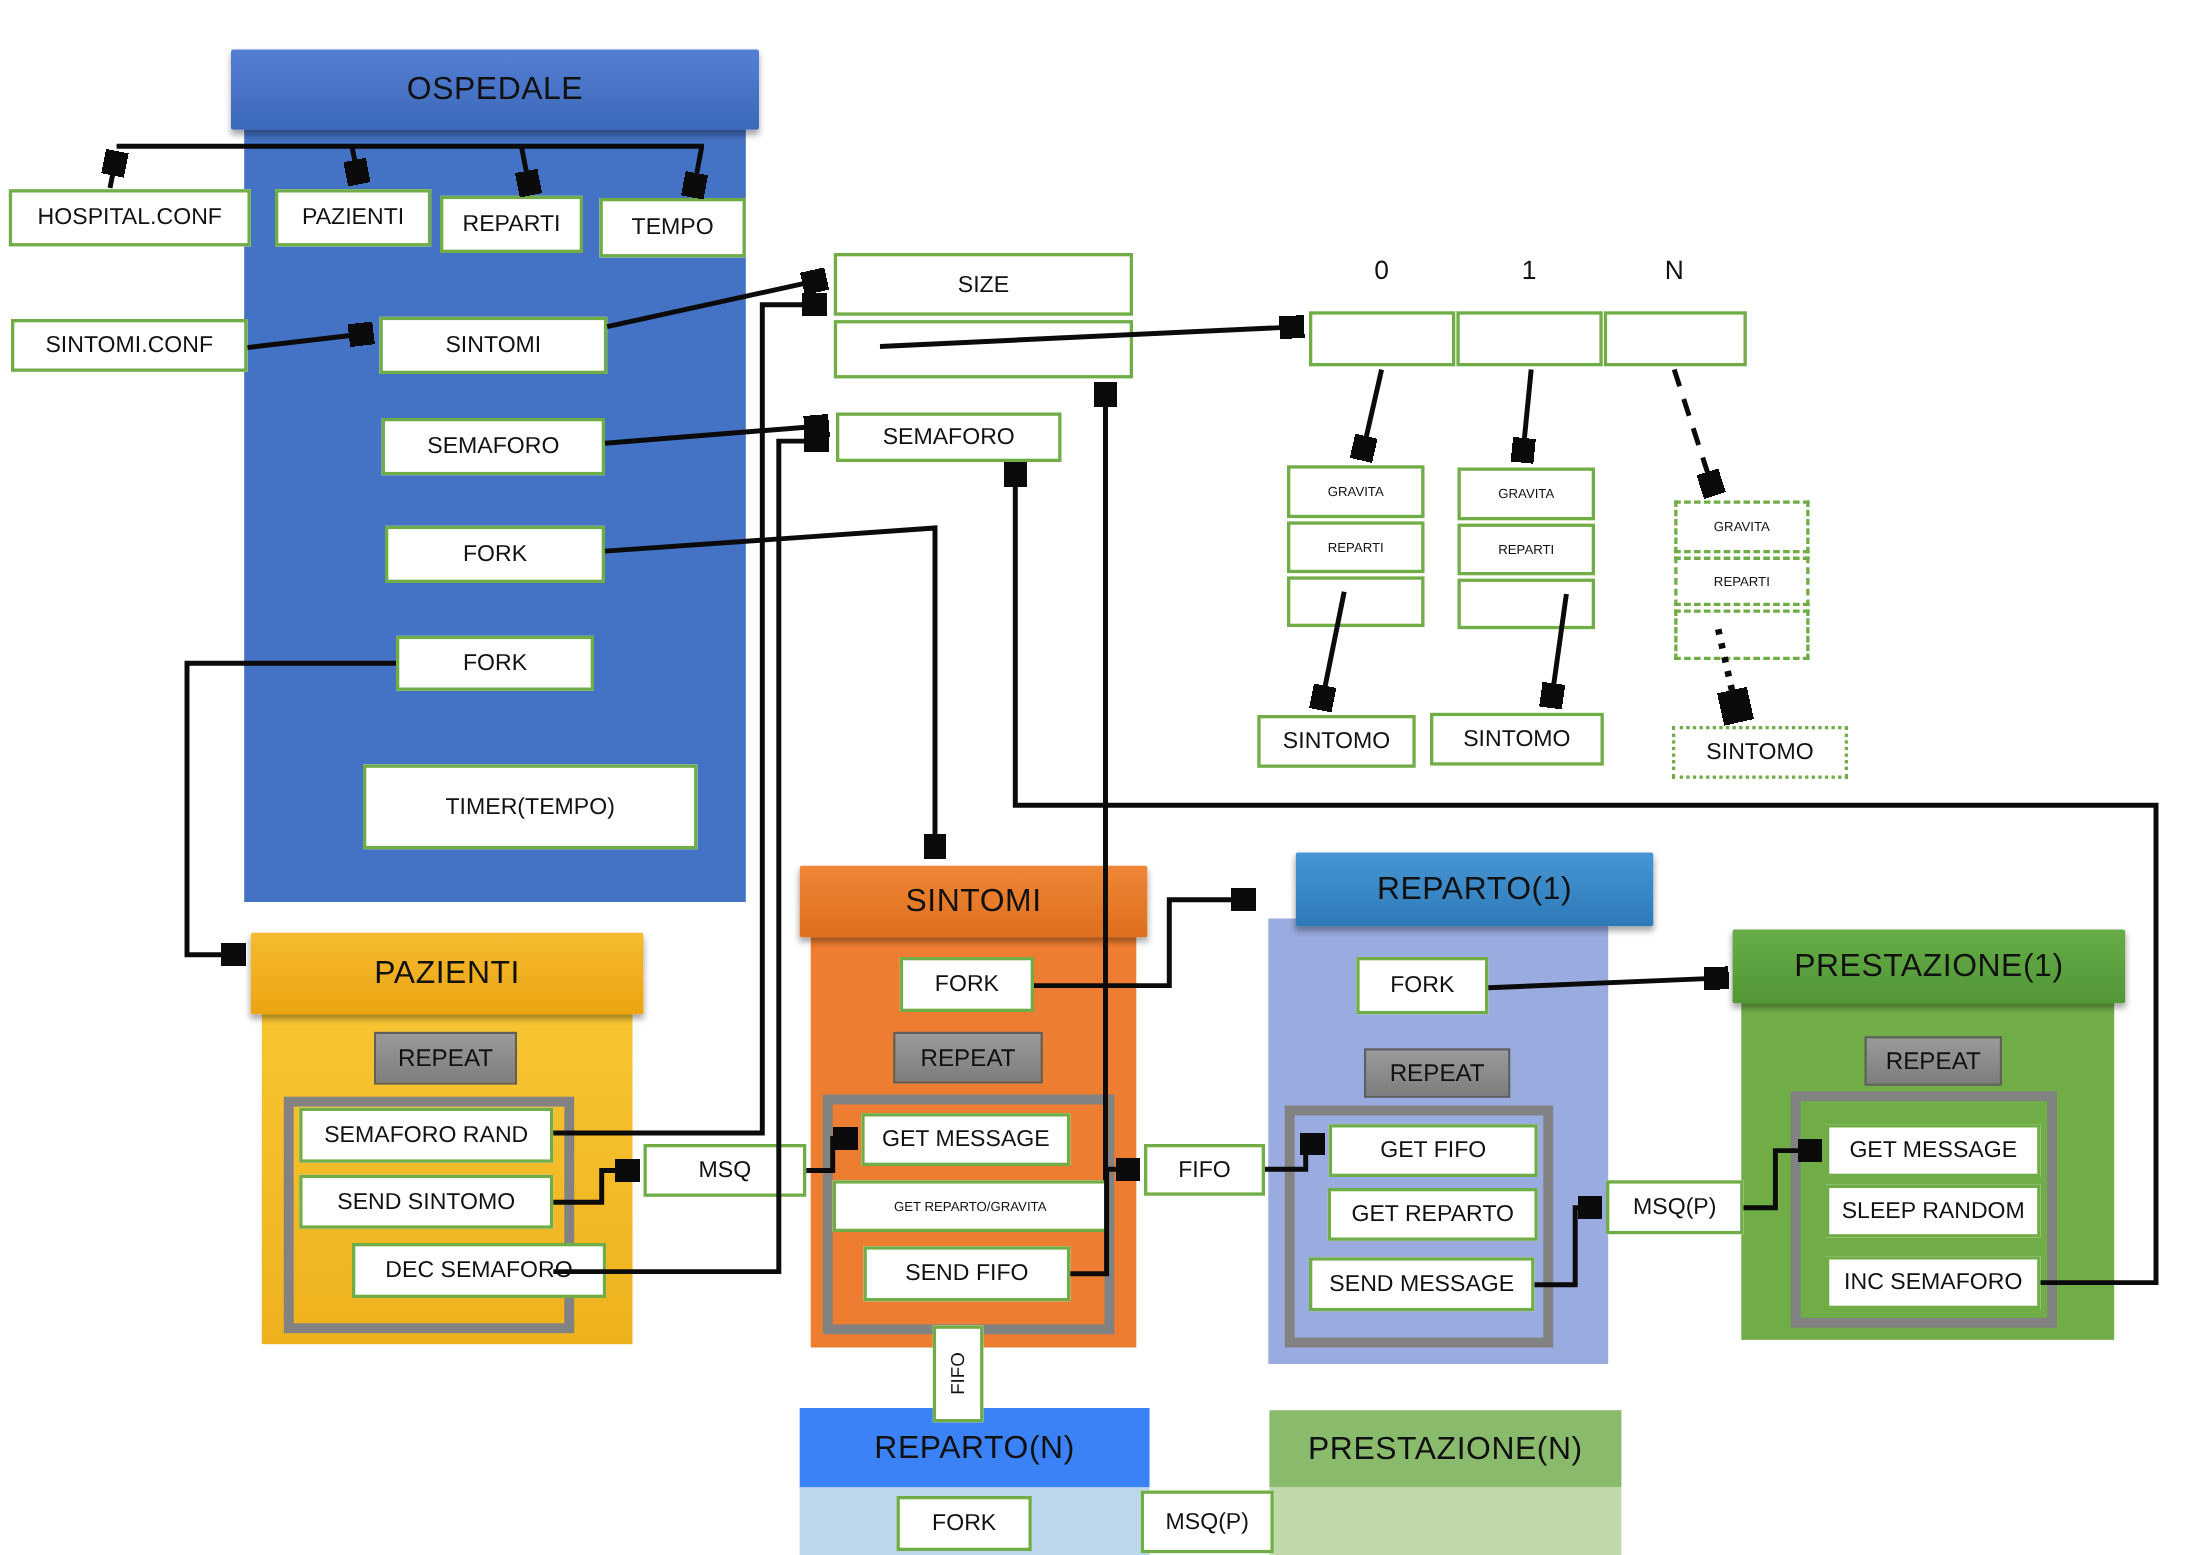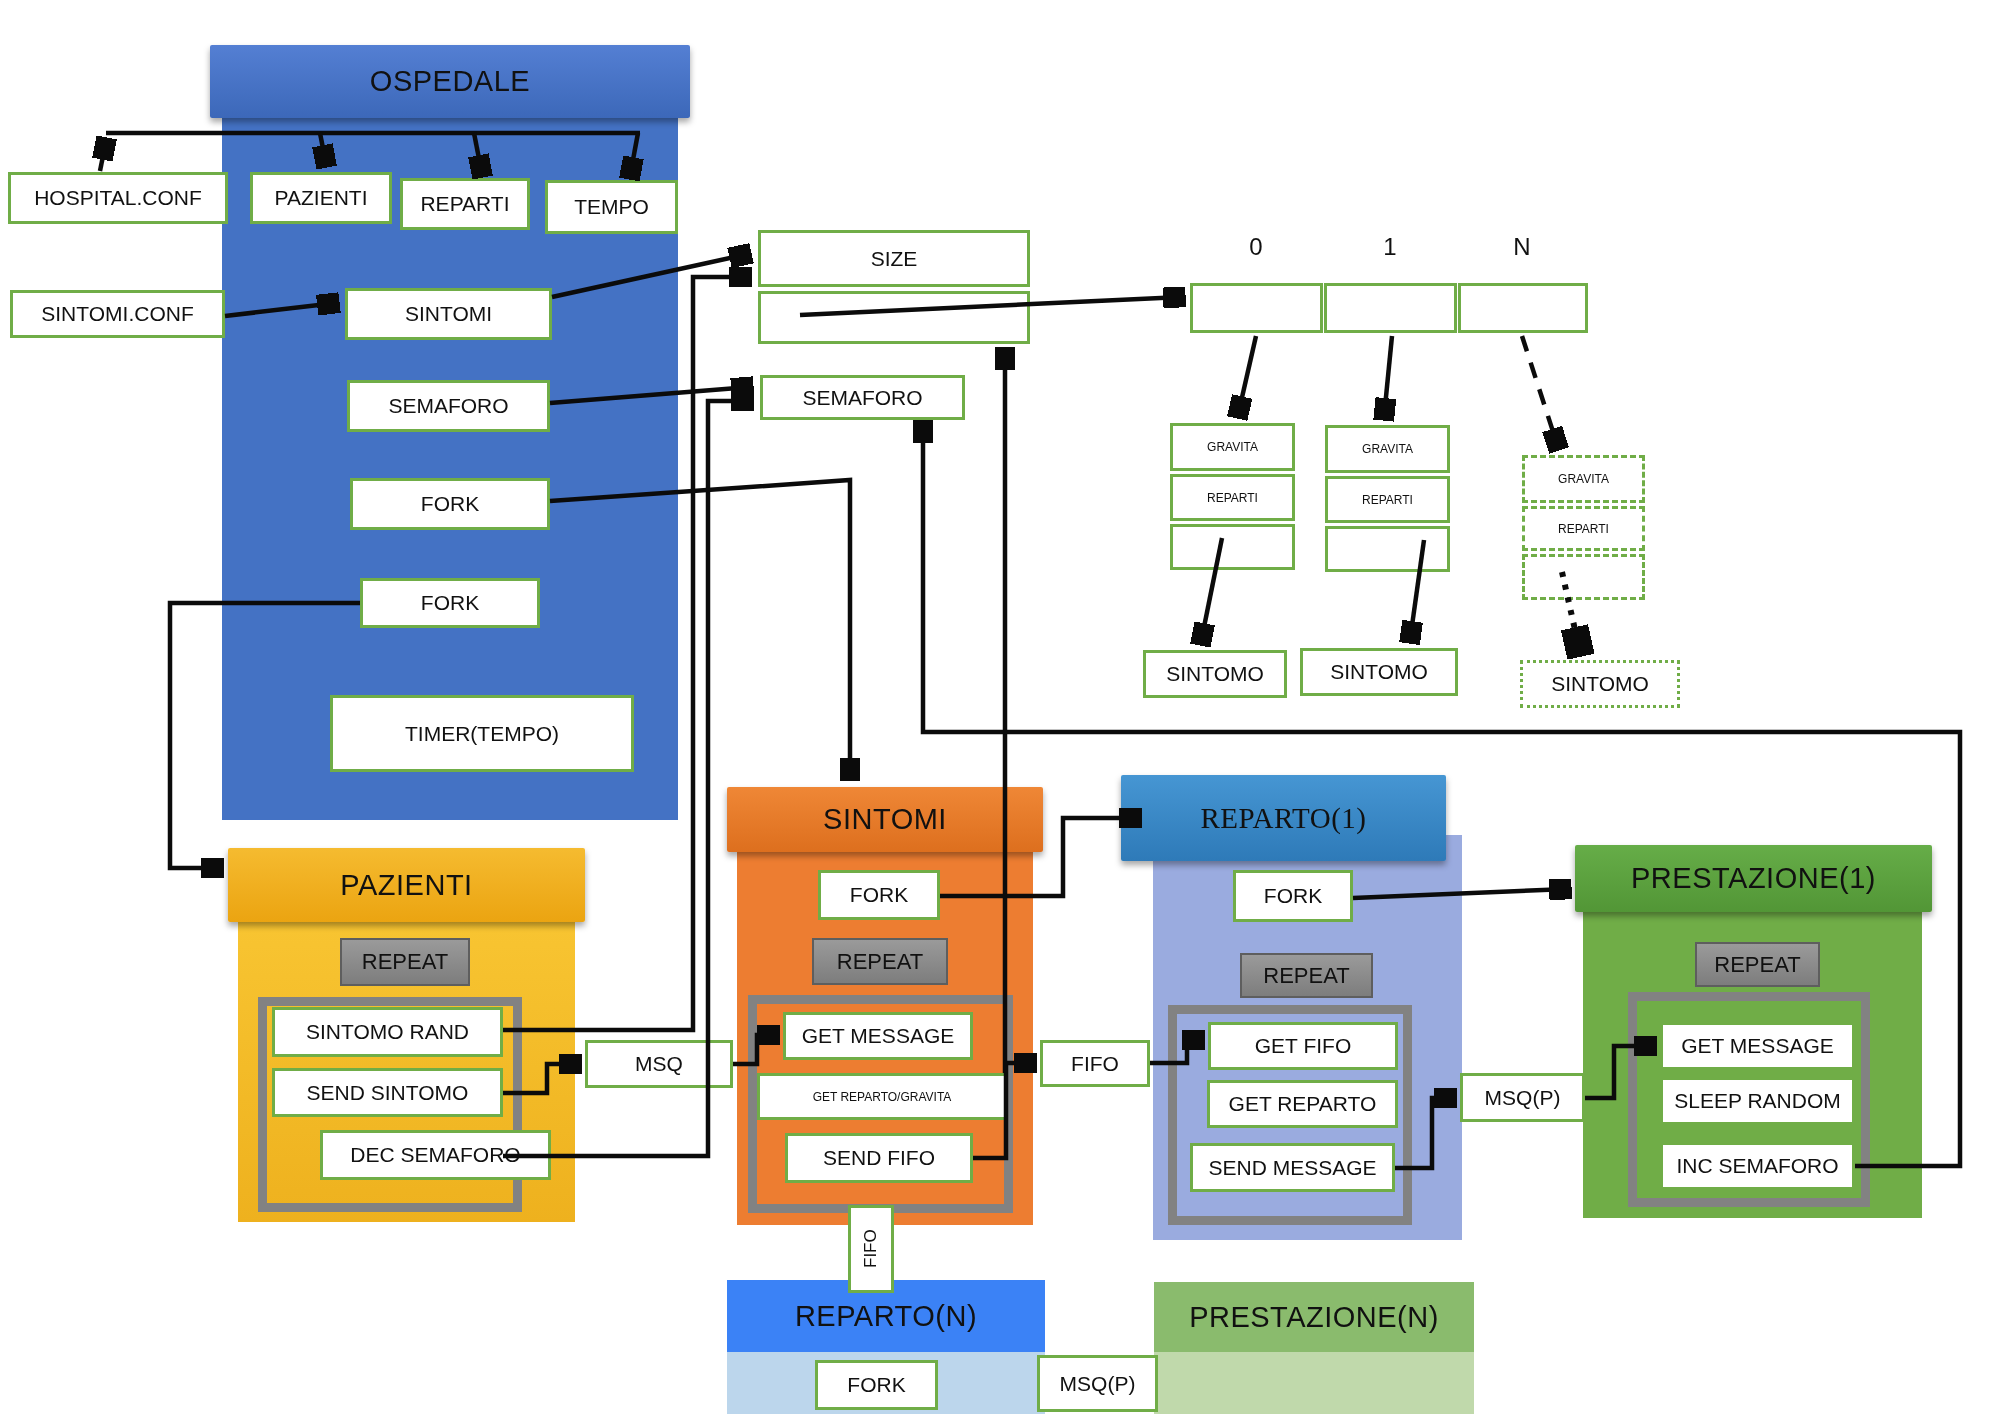--- a/index.html
+++ b/index.html
@@ -77,21 +77,21 @@
         <path d="M1855,1166 L1960,1166 L1960,732 L923,732 L923,424" marker-end="url(#arrowhead)"></path>
       </g>
   </svg>
 <div class="group-body" style="left: 222px; top: 110px; width: 456px; height: 710px; background: rgb(68, 114, 196);"></div>
     <div class="group-header" style="left: 210px; top: 45px; width: 480px; height: 73px; background: linear-gradient(rgb(84, 127, 211), rgb(60, 104, 185));">OSPEDALE</div>
     <div class="group-body" style="left: 238px; top: 915px; width: 337px; height: 307px; background: linear-gradient(rgb(248, 197, 50), rgb(238, 177, 30));"></div>
     <div class="group-header" style="left: 228px; top: 848px; width: 357px; height: 74px; background: linear-gradient(rgb(245, 187, 48), rgb(235, 164, 17));">PAZIENTI</div>
     <div class="group-body" style="left: 737px; top: 845px; width: 296px; height: 380px; background: rgb(237, 125, 49);"></div>
     <div class="group-header" style="left: 727px; top: 787px; width: 316px; height: 65px; background: linear-gradient(rgb(239, 135, 54), rgb(221, 111, 30));">SINTOMI</div>
     <div class="group-body" style="left: 1153px; top: 835px; width: 309px; height: 405px; background: rgb(154, 171, 223);"></div>
-    <div class="group-header" style="left: 1121px; top: 775px; width: 325px; height: 86px; background: linear-gradient(rgb(70, 150, 211), rgb(46, 122, 184)); font-family: Liberation Serif, serif;">REPARTO(1)</div>
+    <div class="group-header" style="left: 1178px; top: 775px; width: 325px; height: 67px; background: linear-gradient(rgb(70, 150, 211), rgb(46, 122, 184));">REPARTO(1)</div>
     <div class="group-body" style="left: 1583px; top: 905px; width: 339px; height: 313px; background: rgb(112, 173, 71);"></div>
     <div class="group-header" style="left: 1575px; top: 845px; width: 357px; height: 67px; background: linear-gradient(rgb(102, 173, 72), rgb(82, 150, 54));">PRESTAZIONE(1)</div>
     <div class="group-body" style="left: 727px; top: 1352px; width: 318px; height: 62px; background: rgb(188, 214, 236);"></div>
     <div class="group-header" style="left: 727px; top: 1280px; width: 318px; height: 72px; background: #3b82f6; border-radius: 0px; box-shadow: none;">REPARTO(N)</div>
     <div class="group-body" style="left: 1154px; top: 1352px; width: 320px; height: 62px; background: rgb(192, 217, 171);"></div>
     <div class="group-header" style="left: 1154px; top: 1282px; width: 320px; height: 70px; background: rgb(138, 187, 109); border-radius: 0px; box-shadow: none;">PRESTAZIONE(N)</div>
     <div class="wbox" style="left: 8px; top: 172px; width: 220px; height: 52px;">HOSPITAL.CONF</div>
     <div class="wbox" style="left: 250px; top: 172px; width: 142px; height: 52px;">PAZIENTI</div>
     <div class="wbox" style="left: 400px; top: 178px; width: 130px; height: 52px;">REPARTI</div>
     <div class="wbox" style="left: 545px; top: 180px; width: 133px; height: 54px;">TEMPO</div>
@@ -117,21 +117,21 @@
     <div class="wbox small" style="left: 1325px; top: 476px; width: 125px; height: 47px;">REPARTI</div>
     <div class="wbox" style="left: 1325px; top: 526px; width: 125px; height: 46px;"></div>
     <div class="wbox small dashedb" style="left: 1522px; top: 455px; width: 123px; height: 48px;">GRAVITA</div>
     <div class="wbox small dashedb" style="left: 1522px; top: 506px; width: 123px; height: 45px;">REPARTI</div>
     <div class="wbox dashedb" style="left: 1522px; top: 554px; width: 123px; height: 46px;"></div>
     <div class="wbox" style="left: 1143px; top: 650px; width: 144px; height: 48px;">SINTOMO</div>
     <div class="wbox" style="left: 1300px; top: 648px; width: 158px; height: 48px;">SINTOMO</div>
     <div class="wbox dottedb" style="left: 1520px; top: 660px; width: 160px; height: 48px;">SINTOMO</div>
     <div class="graybox" style="left: 340px; top: 938px; width: 130px; height: 48px;">REPEAT</div>
     <div class="loopbox" style="left: 258px; top: 997px; width: 264px; height: 215px;"></div>
-    <div class="wbox" style="left: 272px; top: 1007px; width: 231px; height: 50px;">SINTOMO RAND</div>
+    <div class="wbox" style="left: 272px; top: 1007px; width: 231px; height: 50px;">SEMAFORO RAND</div>
     <div class="wbox" style="left: 272px; top: 1068px; width: 231px; height: 49px;">SEND SINTOMO</div>
     <div class="wbox" style="left: 272px; top: 1130px; width: 231px; height: 50px; margin-left: 48px;">DEC SEMAFORO</div>
     <div class="wbox" style="left: 585px; top: 1040px; width: 148px; height: 48px;">MSQ</div>
     <div class="wbox" style="left: 818px; top: 870px; width: 122px; height: 50px;">FORK</div>
     <div class="graybox" style="left: 812px; top: 938px; width: 136px; height: 47px;">REPEAT</div>
     <div class="loopbox" style="left: 748px; top: 995px; width: 265px; height: 218px;"></div>
     <div class="wbox" style="left: 783px; top: 1012px; width: 190px; height: 48px;">GET MESSAGE</div>
     <div class="wbox small" style="left: 757px; top: 1073px; width: 250px; height: 47px;">GET REPARTO/GRAVITA</div>
     <div class="wbox" style="left: 785px; top: 1133px; width: 188px; height: 50px;">SEND FIFO</div>
     <div class="wbox" style="left: 1040px; top: 1040px; width: 110px; height: 47px;">FIFO</div>

